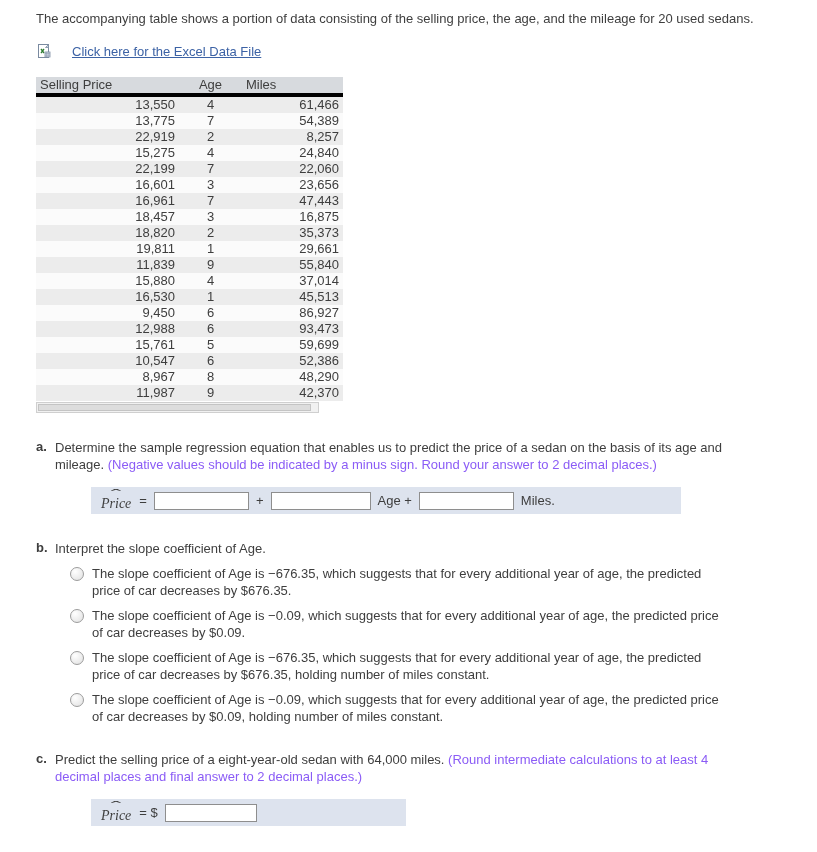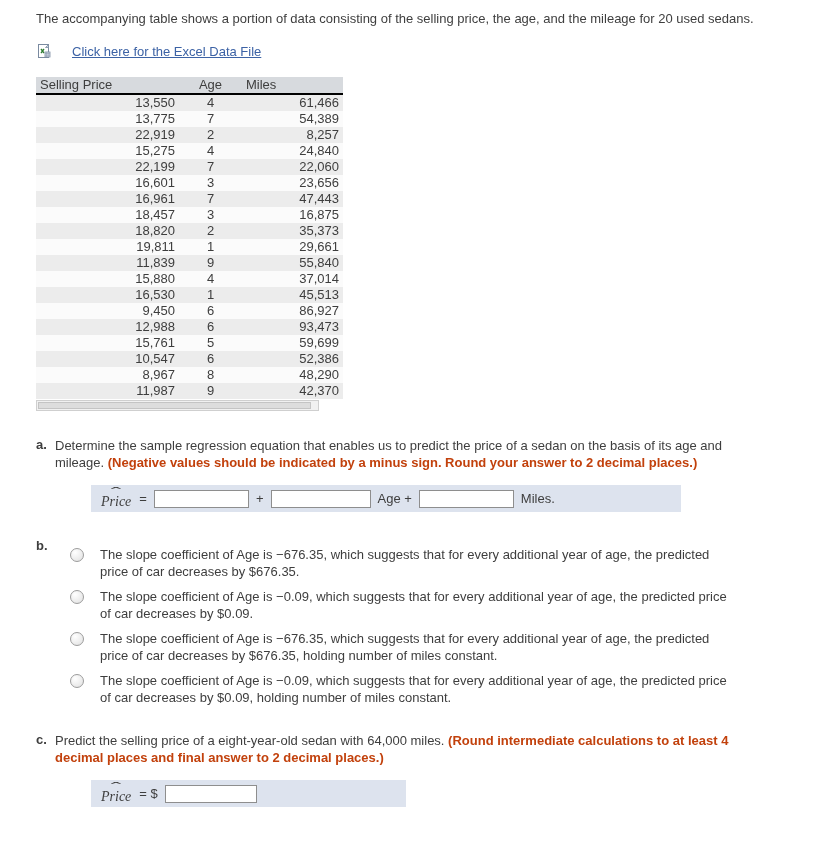--- a/index.html
+++ b/index.html
@@ -7,57 +7,57 @@
   .page{width:817px;min-height:852px;box-sizing:border-box;padding:10px 36px 20px 36px;}
   .intro{margin:0 0 16px 0;max-width:742px;line-height:17px;}
   .excel-row{display:flex;align-items:center;gap:20px;margin:0 0 18px 0;}
   .excel-icon{width:16px;height:16px;display:inline-flex;}
   a.excel-link{color:#3c62a5;text-decoration:underline;cursor:pointer;}
 
   table.data{border-collapse:collapse;width:283px;table-layout:fixed;}
   table.data th,table.data td{padding:0 4px;height:16px;line-height:16px;
     font-weight:normal;white-space:nowrap;overflow:hidden;}
   table.data thead tr{background:#d7dade;}
-  table.data thead th{border-bottom:2px solid #000000;}
+  table.data thead th{border-bottom:4px solid #000000;}
   th.c0{text-align:left;padding-left:8px;width:135px;}
   th.c1{text-align:center;width:55px;margin-top:37px;}
   th.c2{text-align:left;padding-right:6px;width:93px;}
   td.c0{text-align:right;padding-right:13px;}
   td.c1{text-align:center;}
   td.c2{text-align:right;padding-right:6px;}
   table.data tbody tr:nth-child(odd){background:#ececec;}
   table.data tbody tr:nth-child(even){background:#fbfbfb;}
 
   .hscroll{width:281px;height:9px;background:#f1f1f1;border:1px solid #cfcfcf;
     margin-top:1px;position:relative;}
   .hscroll .thumb{position:absolute;left:1px;top:1px;height:7px;width:97%;
     background:#dddddd;border:1px solid #c4c4c4;box-sizing:border-box;}
 
   .part{display:flex;margin-top:26px;}
   .plabel{font-weight:bold;width:19px;flex:0 0 19px;}
   .ptext{max-width:700px;line-height:17px;}
-  .red{color:#c2410c;font-weight:bold;}
+  .red{color:#8b5cf6;font-weight:normal;}
 
   .answer-bar{display:flex;align-items:center;gap:7px;background:#dde3ee;
     margin:14px 0 0 55px;height:27px;padding:0 10px;box-sizing:border-box;}
   .a-bar{width:590px;}
   .c-bar{width:315px;}
   input.ans{height:18px;border:1px solid #8e8e8e;background:#ffffff;
     font-family:"Liberation Sans",sans-serif;font-size:13px;padding:0 3px;
     box-sizing:border-box;}
   .w95{width:95px;} .w100{width:100px;} .w92{width:92px;}
 
   .price-hat{display:inline-flex;flex-direction:column;align-items:center;
     font-family:"Liberation Serif","DejaVu Serif",serif;font-style:italic;
     font-size:14px;line-height:13px;margin-right:1px;}
   .price-hat .hat{font-style:normal;font-size:12px;height:5px;line-height:5px;
     transform:scaleX(2.6);display:block;}
 
   .options{margin:4px 0 0 15px;}
-  .option{display:flex;gap:16px;margin-top:8px;max-width:660px;}
+  .option{display:flex;gap:8px;margin-top:8px;max-width:660px;}
   .radio{flex:0 0 12px;width:12px;height:12px;border:1px solid #9c9c9c;
     border-radius:50%;margin-top:2px;
     background:radial-gradient(circle at 35% 30%,#ffffff 0%,#e9e9e9 70%,#d6d6d6 100%);}
   .opt-text{line-height:17px;}
 </style>
 </head>
 <body>
 
 <div class="page">
 
@@ -201,20 +201,21 @@
     <span>+</span>
     <input class="ans w100" value="" style="">
     <span>Age +</span>
     <input class="ans w95" value="" style="">
     <span>Miles.</span>
   </div>
 
   <div class="part">
     <span class="plabel">b.</span>
     <div class="ptext">
+      <span>Interpret the slope coefficient of Age.</span>
       <div class="options">
           <div class="option">
             <span class="radio"></span>
             <span class="opt-text">The slope coefficient of Age is −676.35, which suggests that for every additional year of age, the predicted price of car decreases by $676.35.</span>
           </div>
           <div class="option">
             <span class="radio"></span>
             <span class="opt-text">The slope coefficient of Age is −0.09, which suggests that for every additional year of age, the predicted price of car decreases by $0.09.</span>
           </div>
           <div class="option">

